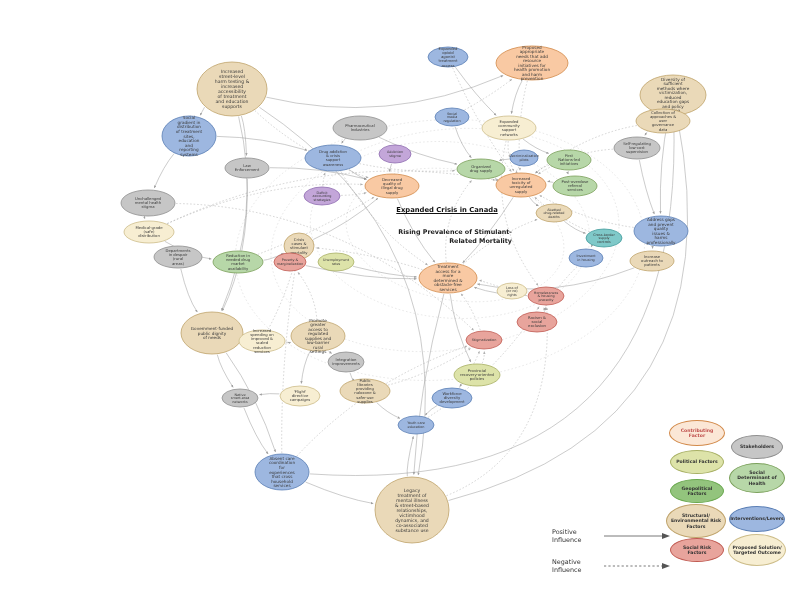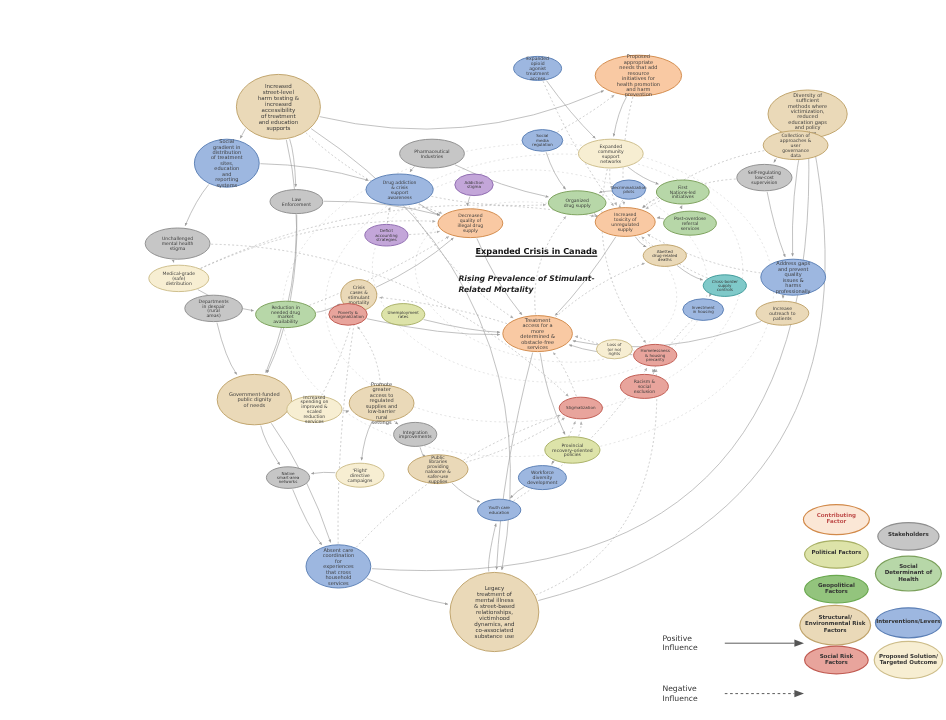--- a/index.html
+++ b/index.html
@@ -6,22 +6,22 @@
   .stage{position:relative;width:788px;height:600px;background:#fff;overflow:hidden;
          font-family:"DejaVu Sans",sans-serif;}
   svg#diagram-svg{position:absolute;left:0;top:0;}
   .edge{fill:none;stroke:#9b9b9b;stroke-width:.6;opacity:.85;}
   .edge.neg{stroke-dasharray:1.6 1.9;opacity:.7;}
   .guide{fill:none;stroke:#c8c8c8;stroke-width:.5;stroke-dasharray:1.6 2.2;opacity:.8;}
   .node-ellipse{stroke-width:.8;}
   text.node-label{fill:#3a3a3a;text-anchor:middle;font-family:"DejaVu Sans",sans-serif;}
   .title{position:absolute;left:372px;top:206px;width:150px;text-align:center;
          font-size:6.8px;font-weight:bold;text-decoration:underline;color:#111;}
-  .subtitle{position:absolute;left:382px;top:228px;width:130px;text-align:left;
-         font-size:6.4px;font-weight:600;color:#222;line-height:1.35;font-style:italic;}
+  .subtitle{position:absolute;left:382px;top:228px;width:130px;text-align:right;
+         font-size:6.4px;font-weight:600;color:#222;line-height:1.35;}
   #legend{position:absolute;left:0;top:0;width:788px;height:600px;pointer-events:none;}
   .legend-item{position:absolute;transform:translate(-50%,-50%);border-radius:50%;
          display:flex;align-items:center;justify-content:center;text-align:center;
          font-size:4.6px;line-height:1.15;padding:3px;box-sizing:border-box;
          border:1px solid #999;color:#333;font-weight:600;pointer-events:auto;}
   .influence{position:absolute;left:552px;display:flex;align-items:center;gap:4px;justify-content:flex-end;}
   .inf-label{width:46px;font-size:6.4px;color:#333;line-height:1.25;}
   .inf-arrow line{stroke:#555;stroke-width:.8;}
   .inf-arrow line.dashed{stroke-dasharray:2.2 2.2;}
   .inf-arrow polygon{fill:#555;}
@@ -403,21 +403,21 @@
       <div class="legend-item" style="left: 757px; top: 550px; width: 58px; height: 32px; background: rgb(247, 238, 210); border-color: rgb(205, 189, 138);">Proposed Solution/ Targeted Outcome</div>
     </div>
 
   <div class="influence" style="top:528px;">
     <div class="inf-label">Positive Influence</div>
     <svg class="inf-arrow" width="72" height="12">
       <line x1="2" y1="6" x2="60" y2="6"></line>
       <polygon points="60,3 68,6 60,9"></polygon>
     </svg>
   </div>
-  <div class="influence" style="top:570px;">
+  <div class="influence" style="top:558px;">
     <div class="inf-label">Negative Influence</div>
     <svg class="inf-arrow" width="72" height="12">
       <line class="dashed" x1="2" y1="6" x2="60" y2="6"></line>
       <polygon points="60,3 68,6 60,9"></polygon>
     </svg>
   </div>
 
 </div>
 
 </body></html>

